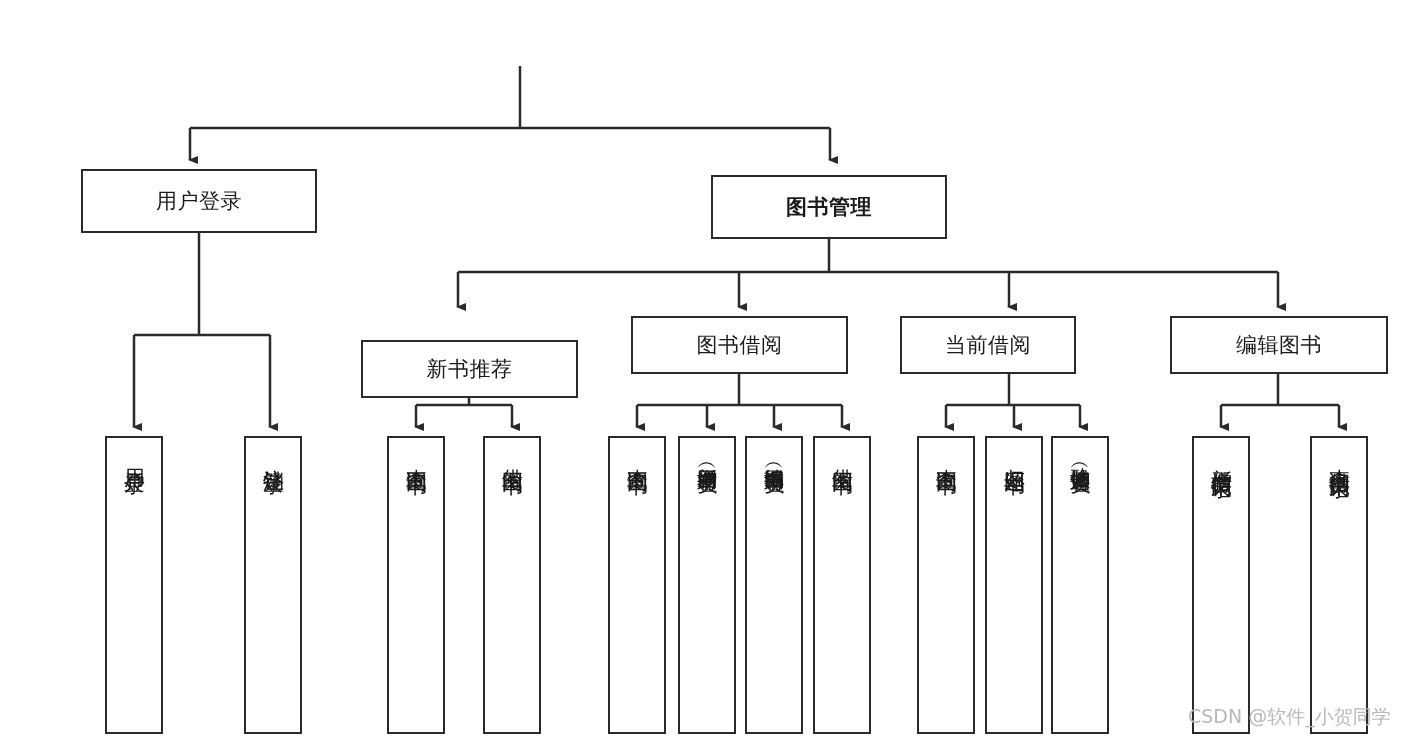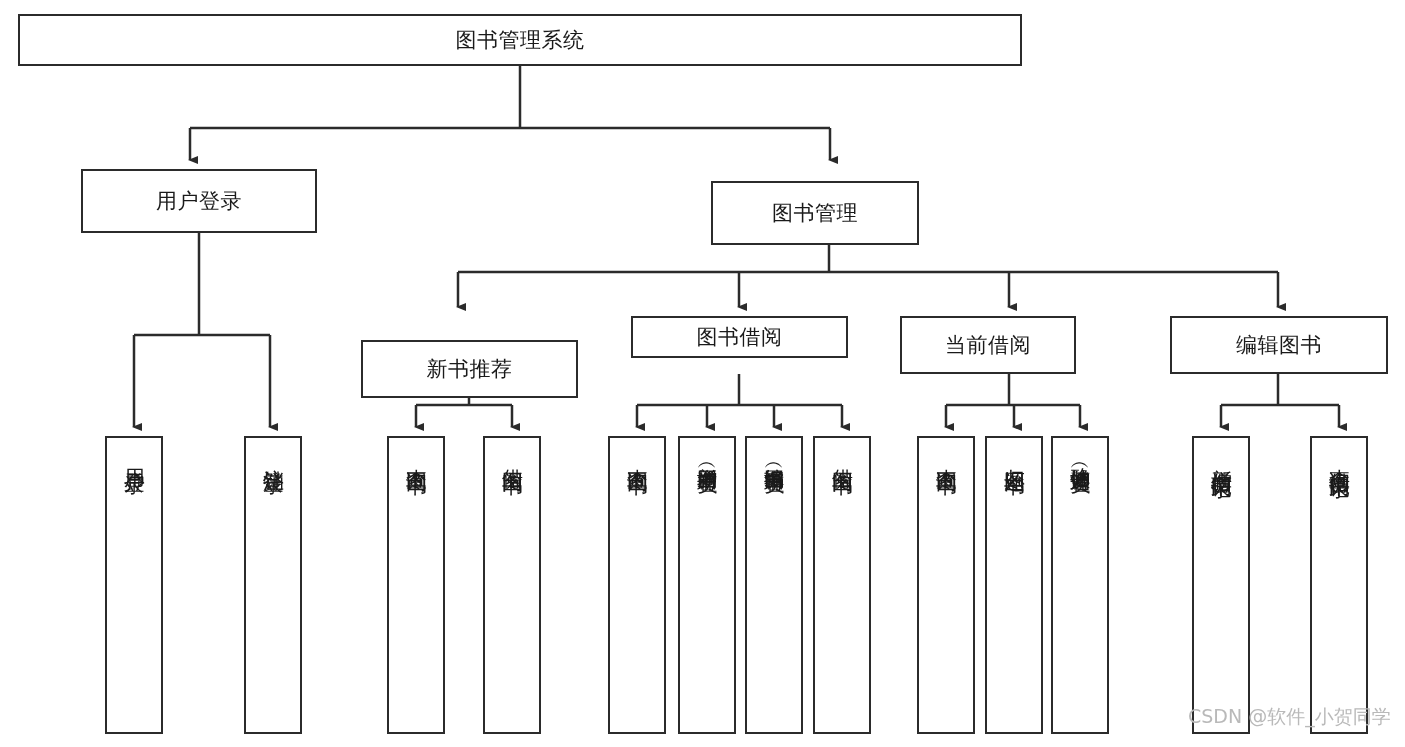--- a/index.html
+++ b/index.html
@@ -117,35 +117,32 @@
       <path d="M1014,405 L1014,427" marker-end="url(#arrow)"></path>
       <path d="M1080,405 L1080,427" marker-end="url(#arrow)"></path>
 
       <path d="M1278,374 L1278,405"></path>
       <path d="M1221,405 L1339,405"></path>
       <path d="M1221,405 L1221,427" marker-end="url(#arrow)"></path>
       <path d="M1339,405 L1339,427" marker-end="url(#arrow)"></path>
     </g>
   </svg>
 
-  <div class="node" style="left:18px; top:14px; width:1004px; height:52px;">
-    <span class="label">图书管理系统</span>
-  </div>
 
   <div class="node" style="left:81px; top:169px; width:236px; height:64px;">
     <span class="label">用户登录</span>
   </div>
-  <div class="node" style="left:711px; top:181px; width:208px; height:64px;">
+  <div class="node" style="left:711px; top:175px; width:236px; height:64px;font-weight:bold;">
     <span class="label">图书管理</span>
   </div>
 
   <div class="node" style="left:361px; top:316px; width:217px; height:58px;margin-top:24px;">
     <span class="label">新书推荐</span>
   </div>
-  <div class="node" style="left:631px; top:316px; width:217px; height:42px;justify-content:center;">
+  <div class="node" style="left:631px; top:316px; width:217px; height:58px;justify-content:center;">
     <span class="label">图书借阅</span>
   </div>
   <div class="node" style="left:900px; top:316px; width:176px; height:58px;">
     <span class="label">当前借阅</span>
   </div>
   <div class="node" style="left:1170px; top:316px; width:218px; height:58px;">
     <span class="label">编辑图书</span>
   </div>
 
   <div class="node vertical" style="left:105px; top:436px; width:58px; height:298px;">

